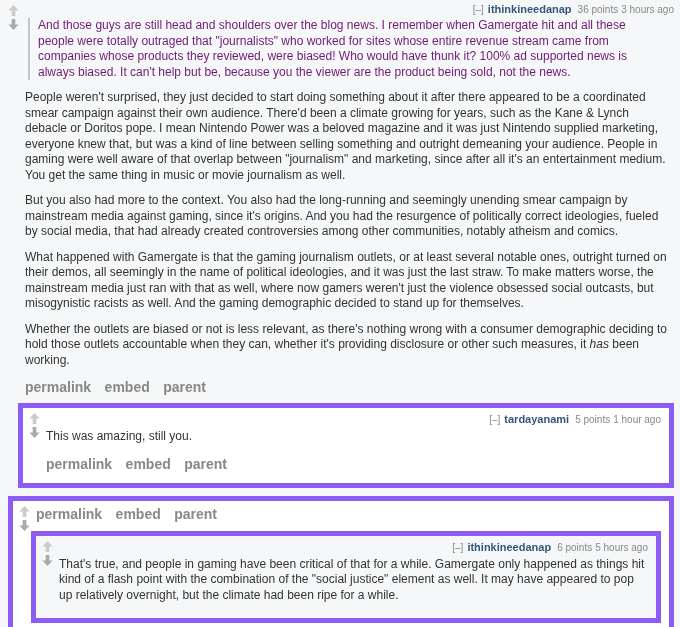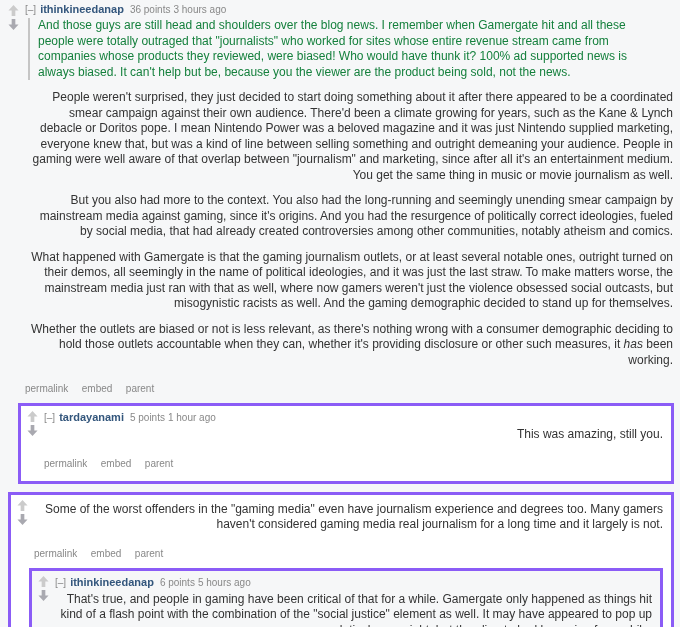--- a/index.html
+++ b/index.html
@@ -12,42 +12,42 @@
   .page { padding: 1px 6px 0 6px; }
 
   .comment { position: relative; }
   .midcol {
     float: left; width: 15px; margin-top: 2px;
     display: flex; flex-direction: column; align-items: center; gap: 3px;
   }
   .arrow { width: 11px; height: 11px; cursor: pointer; line-height: 0; }
   .entry { margin-left: 19px; }
 
-  .tagline { margin: 2px 0 3px 0; font-size: 10px; color: #888; }
+  .tagline { margin: 2px 0 3px 0; font-size: 10px; color: #888; text-align: right; }
   .expand { color: #888; margin-right: 4px; cursor: pointer; font-size: 10px; }
   .author { color: #33567c; font-weight: bold; font-size: 11px; text-decoration: none; cursor: pointer; margin-right: 6px; }
   .score { color: #888; font-size: 10px; margin-right: 3px; }
   .time { color: #888; font-size: 10px; }
 
   .md { font-size: 12px; line-height: 15.5px; color: #333; max-width: 648px; }
-  .md p { margin: 4px 0 10px 0; text-align: right; }
+  .md p { margin: 4px 0 10px 0; }
   .md blockquote {
     margin: 0 0 10px 3px; padding: 0 8px;
-    border-left: 2px solid #c5c5c5; color: #15803d;
+    border-left: 2px solid #c5c5c5; color: #701a75;
   }
   .md em { font-style: italic; }
 
   .flat-list { list-style: none; margin: 1px 0 5px 0; padding: 0; }
   .flat-list li { display: inline-block; margin-right: 9px; }
-  .flat-list a { font-size: 10px; font-weight: normal; color: #888; text-decoration: none; cursor: pointer; margin-top: 12px; }
+  .flat-list a { font-size: 14px; font-weight: bold; color: #888; text-decoration: none; cursor: pointer; margin-top: 12px; }
 
   .child { clear: both; }
 
   .box {
-    border: 3px solid #8b5cf6;
+    border: 5px solid #8b5cf6;
     padding: 3px 8px 5px 4px;
   }
   .box-white { background: #ffffff; }
   .box-gray  { background: #f6f7f8; }
 
   .reply-1 { margin: 7px 0 0 12px; }       
   .top-2   { margin: 8px 0 0 2px; padding-bottom: 40px; }  
   .reply-2 { margin: 7px 0 0 14px; }       
 </style>
 </head>
@@ -124,23 +124,20 @@
             <path d="M6 0 L11.5 6 H8 V12 H4 V6 H0.5 Z" fill="#cbcbcb"></path>
           </svg>
       </div>
       <div class="arrow">
         <svg width="11" height="11" viewBox="0 0 12 12" style="transform:rotate(180deg)">
             <path d="M6 0 L11.5 6 H8 V12 H4 V6 H0.5 Z" fill="#a9a9b0"></path>
           </svg>
       </div>
     </div>
     <div class="entry">
-      <div class="md">
-          <p>Some of the worst offenders in the "gaming media" even have journalism experience and degrees too. Many gamers haven't considered gaming media real journalism for a long time and it largely is not.</p>
-        </div>
       <ul class="flat-list">
         <li><a>permalink</a></li>
         <li><a>embed</a></li>
         <li><a>parent</a></li>
       </ul>
     </div>
 
     <div class="child">
       <div class="comment box box-gray reply-2">
         <div class="midcol">

